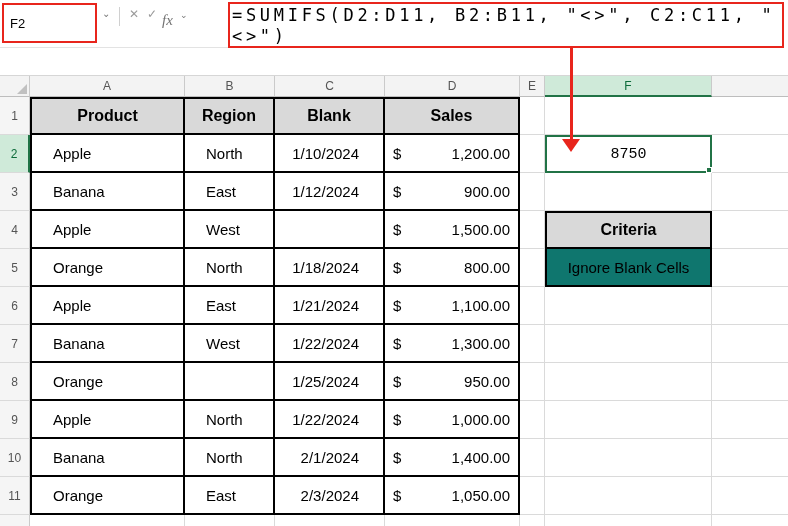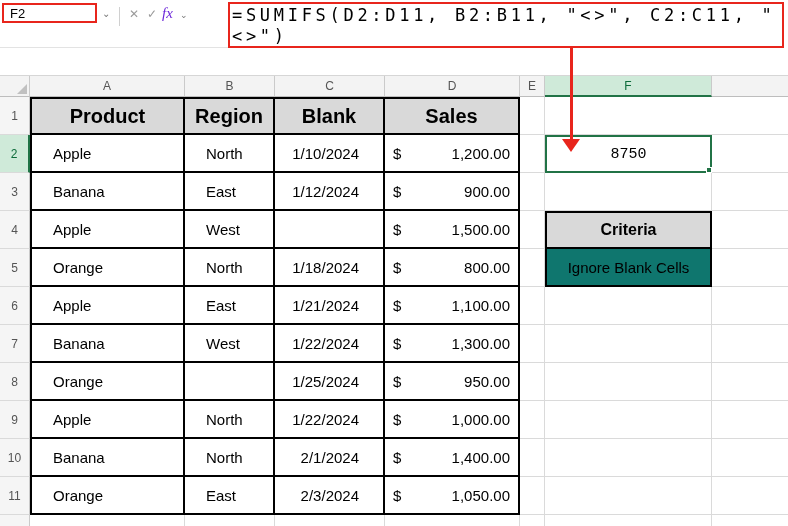--- a/index.html
+++ b/index.html
@@ -4,30 +4,30 @@
 <style>
   html,body { margin:0; padding:0; }
   body {
     width:788px; height:526px; position:relative; overflow:hidden;
     background:#fff; font-family:"Liberation Sans", sans-serif; color:#000;
   }
 
   
   .topbar { position:absolute; left:0; top:0; width:788px; height:75px; background:#fff; z-index:10; }
   .name-box {
-    position:absolute; left:2px; top:3px; width:95px; height:20px;
+    position:absolute; left:2px; top:3px; width:95px; height:40px;
     border:2px solid #e8251c; box-sizing:border-box; background:#fff;
     display:flex; align-items:center; padding-left:6px; font-size:13px;
   }
   .nb-chevron { position:absolute; left:102px; top:8px; font-size:10px; color:#777; }
   .fb-sep { position:absolute; left:119px; top:7px; width:1px; height:19px; background:#d0d0d0; }
   .fb-icon { position:absolute; font-size:12px; color:#9b9b9b; }
   .cancel { left:129px; top:7px; }
   .enter { left:147px; top:7px; }
-  .fb-fx { position:absolute; left:162px; top:5px; font-family:"Liberation Serif", serif; font-style:italic; font-size:15px; color:#6d28d9; }
+  .fb-fx { position:absolute; left:162px; top:12px; font-family:"Liberation Serif", serif; font-style:italic; font-size:15px; color:#737373; }
   .fx-chevron { position:absolute; left:180px; top:10px; font-size:9px; color:#777; }
   .fb-bottom { position:absolute; left:0; top:47px; width:230px; height:1px; background:#e3e3e3; }
   .formula-box {
     position:absolute; left:228px; top:2px; right:4px; height:46px;
     border:2px solid #e8251c; box-sizing:border-box; background:#fff; padding:1px 2px;
   }
   .formula-text {
     font-family:"DejaVu Sans Mono", monospace; font-size:17px; line-height:21px;
     letter-spacing:3.7px; word-break:break-all; white-space:pre-wrap; color:#000;
   }
@@ -55,21 +55,21 @@
 
   .rh { width:30px; background:#f5f5f5; border-right:1px solid #cacaca; border-bottom:1px solid #dadada; justify-content:center; font-size:12px; color:#555; }
   .rh.sel { background:#cfead9; border-right:2px solid #217346; color:#0c6b3a; }
 
   .cell { border-right:1px solid #dadada; border-bottom:1px solid #dadada; font-size:15px; background:transparent; }
 
   
   .tc { background:#fff; border-right:2px solid #000; border-bottom:2px solid #000; }
   .lb { border-left:2px solid #000; }
   .tt { border-top:2px solid #000; }
-  .th { background:#d9d9d9; font-weight:bold; font-size:20px; justify-content:center; }
+  .th { background:#d9d9d9; font-weight:bold; font-size:16px; justify-content:center; }
   .txt { padding-left:21px; }
   .date { justify-content:flex-end; padding-right:24px; }
   .money { justify-content:space-between; padding:0 8px; }
 
   
   .fbox { border:2px solid #000; background:#0f766e; justify-content:center; }
   .fbox.head { background:#d9d9d9; font-weight:bold; font-size:16px; }
   .nb { border-bottom:none; }
   .nt { border-top:none; }
   .fsel { border:2px solid #217346; background:#fff; justify-content:center; position:relative;font-family:Liberation Mono, monospace; }

